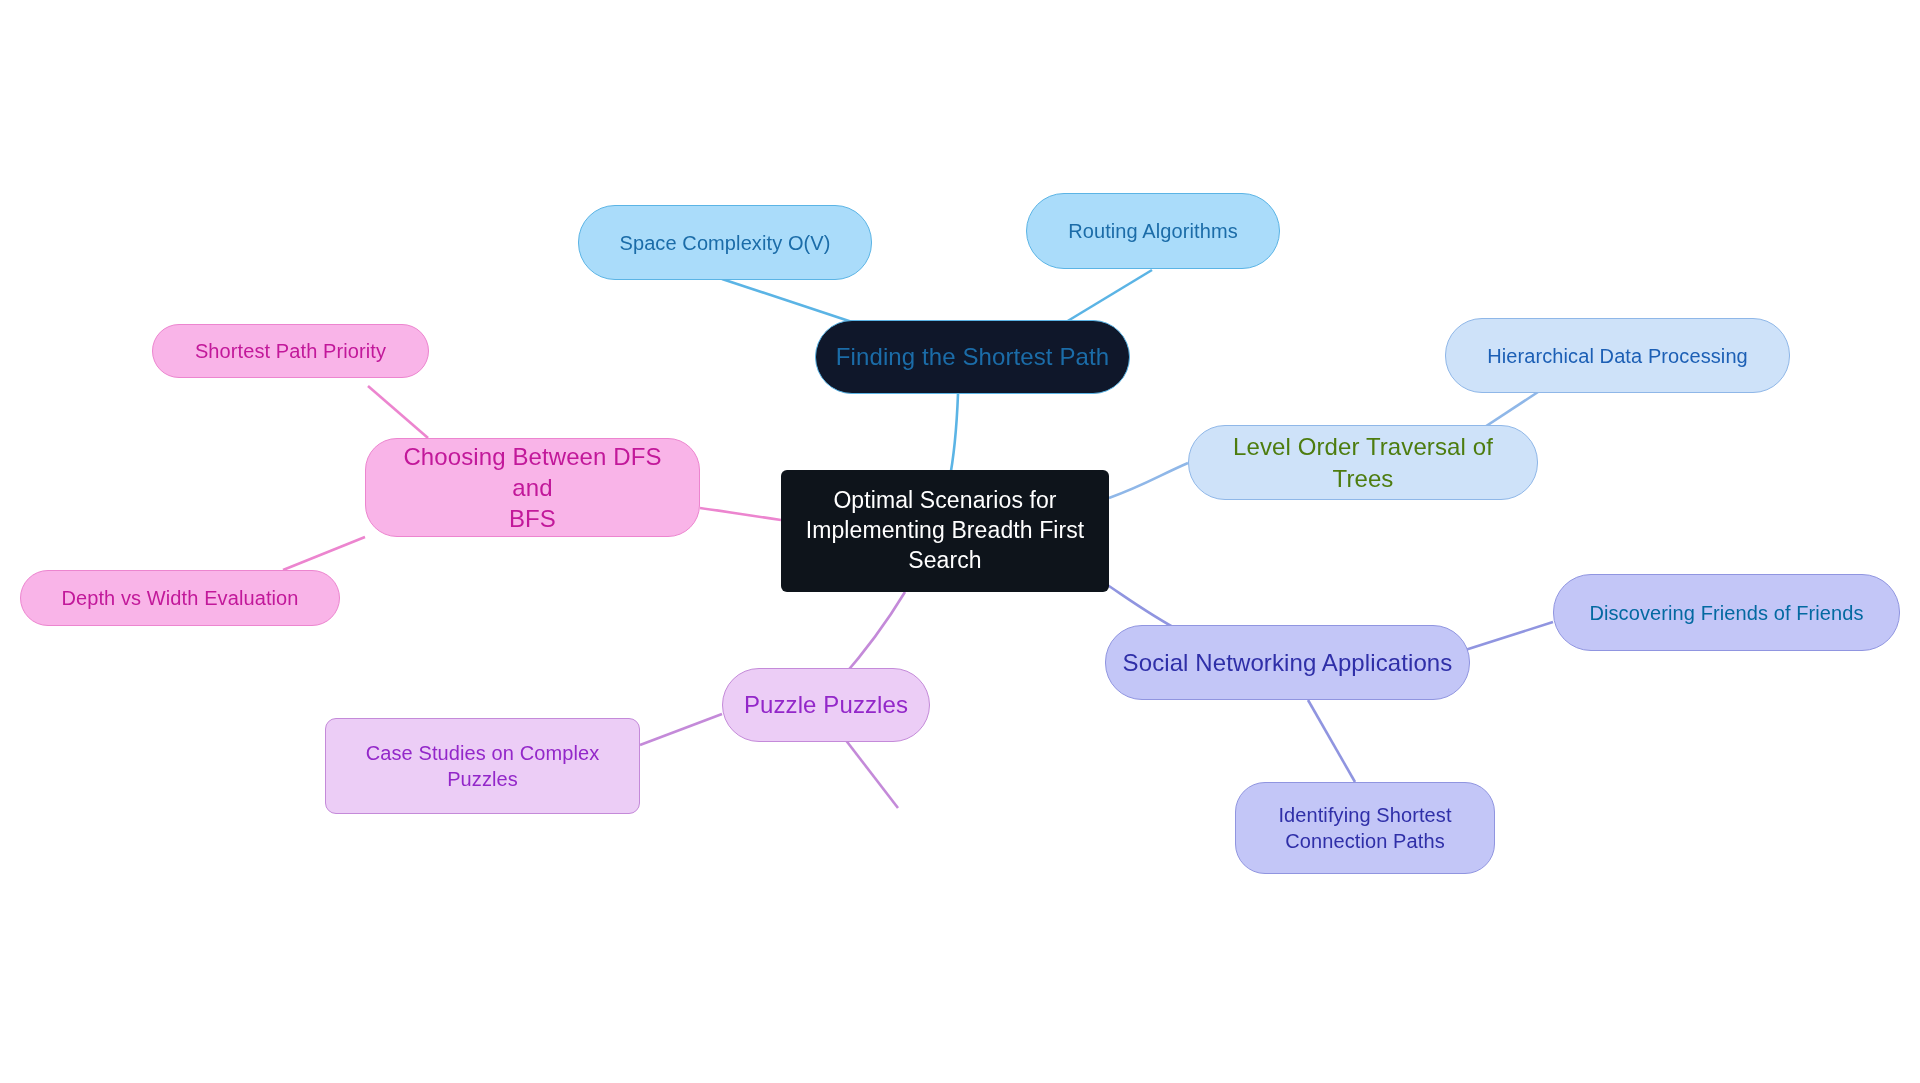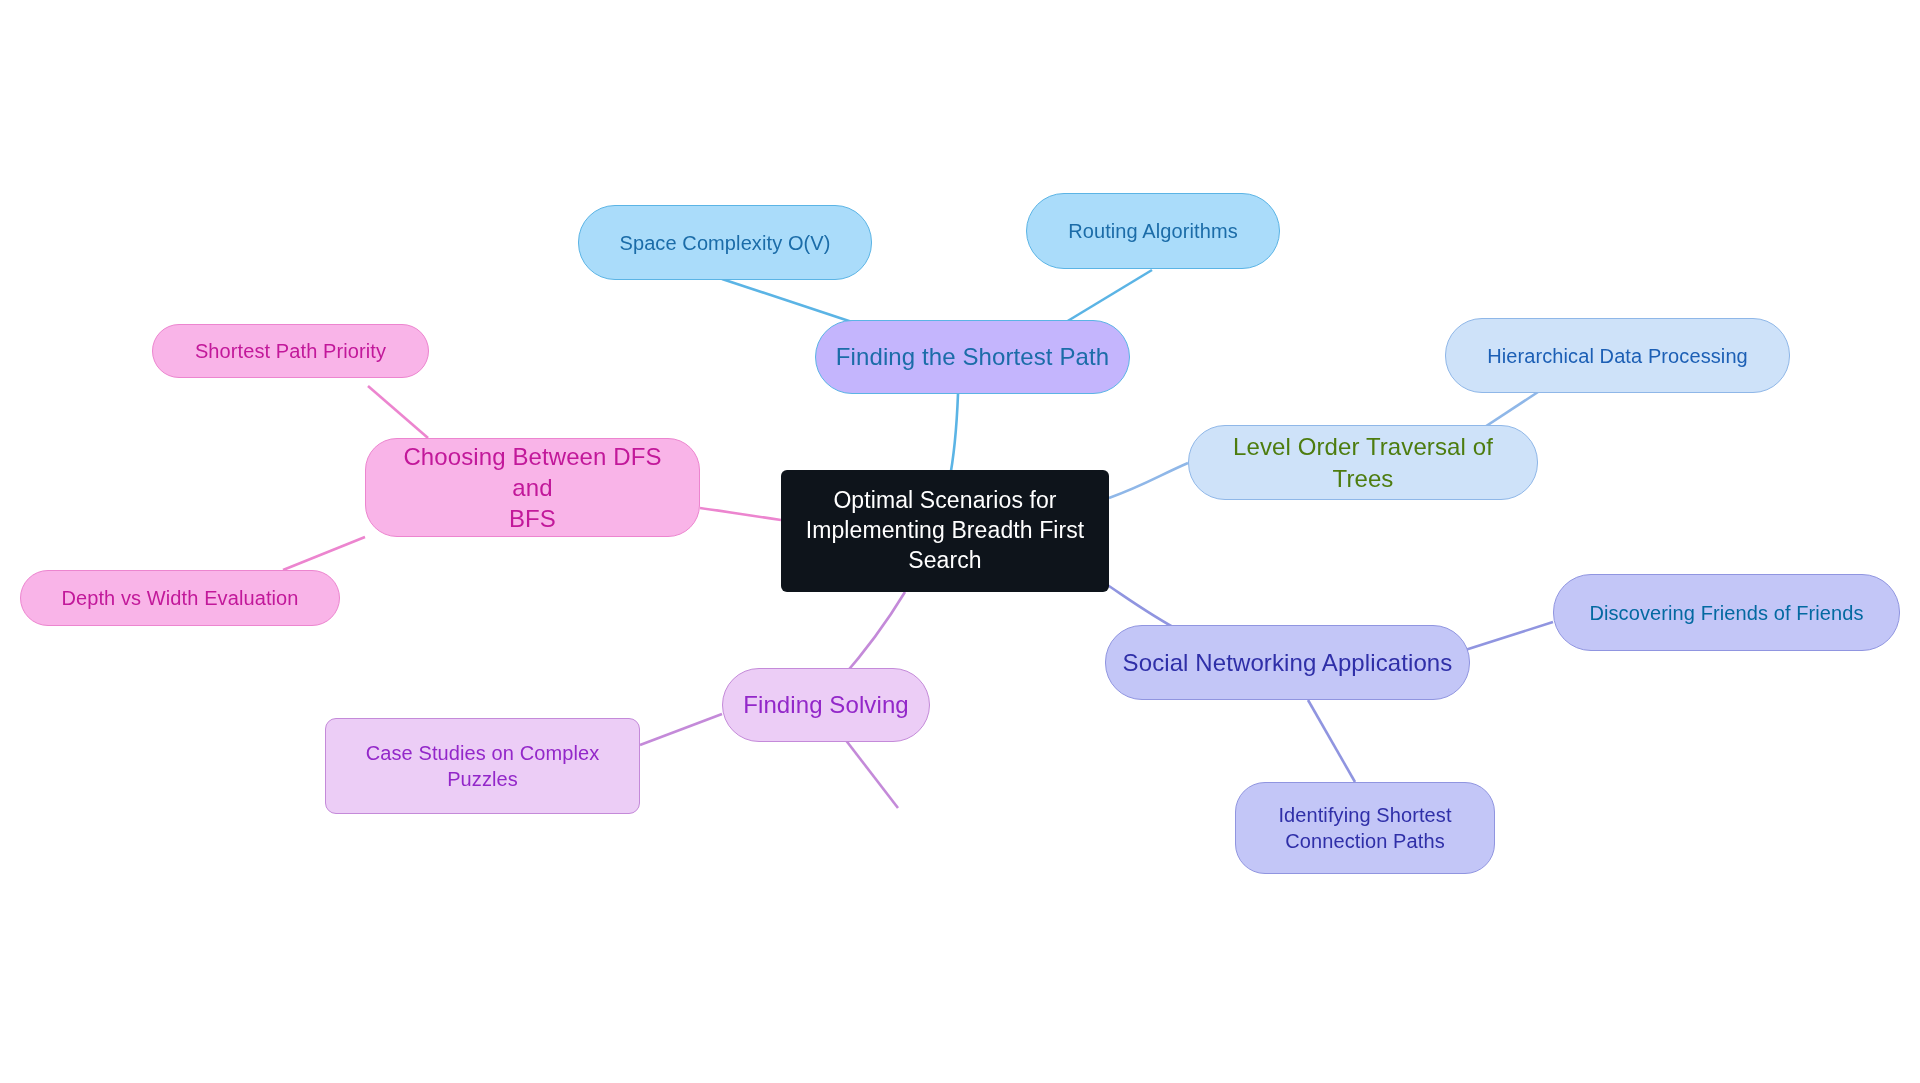--- a/index.html
+++ b/index.html
@@ -94,21 +94,21 @@
   </svg>
 
   <div class="node root" style="left:781px; top:470px; width:328px; height:122px; border-radius:6px;
               background:#0e141b; color:#ffffff;">
     <span class="node-label">Optimal Scenarios for
 Implementing Breadth First
 Search</span>
   </div>
 
   <div class="node branch" style="left:815px; top:320px; width:315px; height:74px; border-radius:37px;
-              background:#c4b5fd; border-color:#5bb4e5; color:#1b6ca8;justify-content:center;">
+              background:#0f172a; border-color:#5bb4e5; color:#1b6ca8;justify-content:center;">
     <span class="node-label">Finding the Shortest Path</span>
   </div>
 
   <div class="node leaf" style="left:578px; top:205px; width:294px; height:75px; border-radius:37px;
               background:#aadcfa; border-color:#5bb4e5; color:#1b6ca8;">
     <span class="node-label">Space Complexity O(V)</span>
   </div>
 
   <div class="node leaf" style="left:1026px; top:193px; width:254px; height:76px; border-radius:38px;
               background:#aadcfa; border-color:#5bb4e5; color:#1b6ca8;">
@@ -136,21 +136,21 @@
   </div>
 
   <div class="node leaf" style="left:1235px; top:782px; width:260px; height:92px; border-radius:30px;
               background:#c3c6f7; border-color:#9095e0; color:#2f2fa8;">
     <span class="node-label">Identifying Shortest
 Connection Paths</span>
   </div>
 
   <div class="node branch" style="left:722px; top:668px; width:208px; height:74px; border-radius:37px;
               background:#eccdf6; border-color:#c48ad9; color:#9327c9;">
-    <span class="node-label">Finding Solving</span>
+    <span class="node-label">Puzzle Puzzles</span>
   </div>
 
   <div class="node leaf" style="left:325px; top:718px; width:315px; height:96px; border-radius:11px;
               background:#eccdf6; border-color:#c48ad9; color:#9327c9;">
     <span class="node-label">Case Studies on Complex
 Puzzles</span>
   </div>
 
 
   <div class="node branch" style="left:365px; top:438px; width:335px; height:99px; border-radius:32px;

